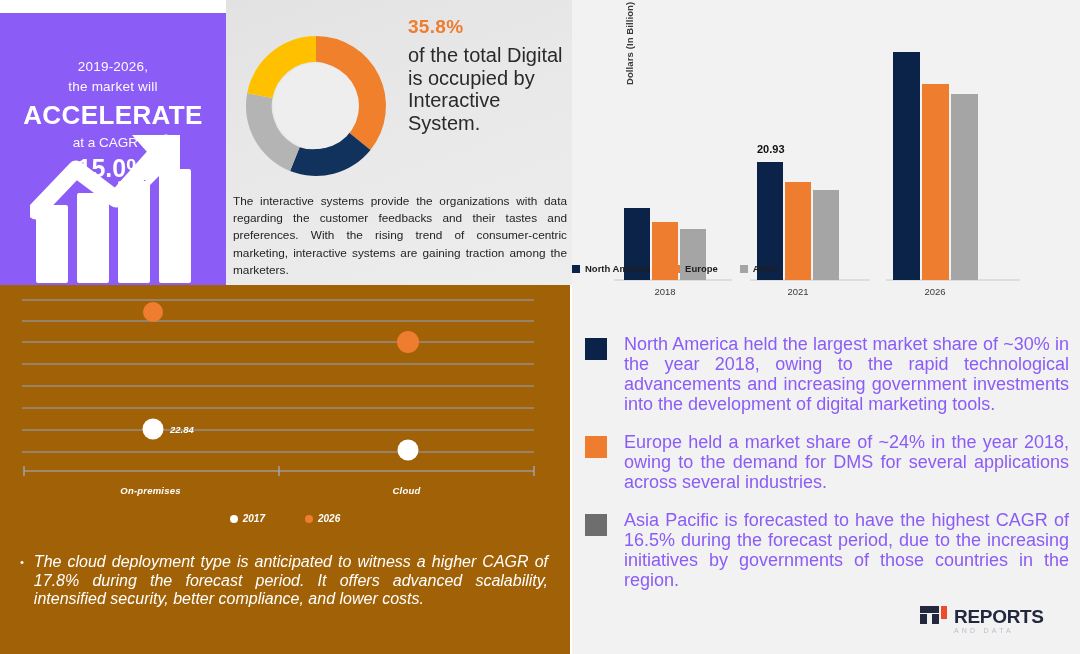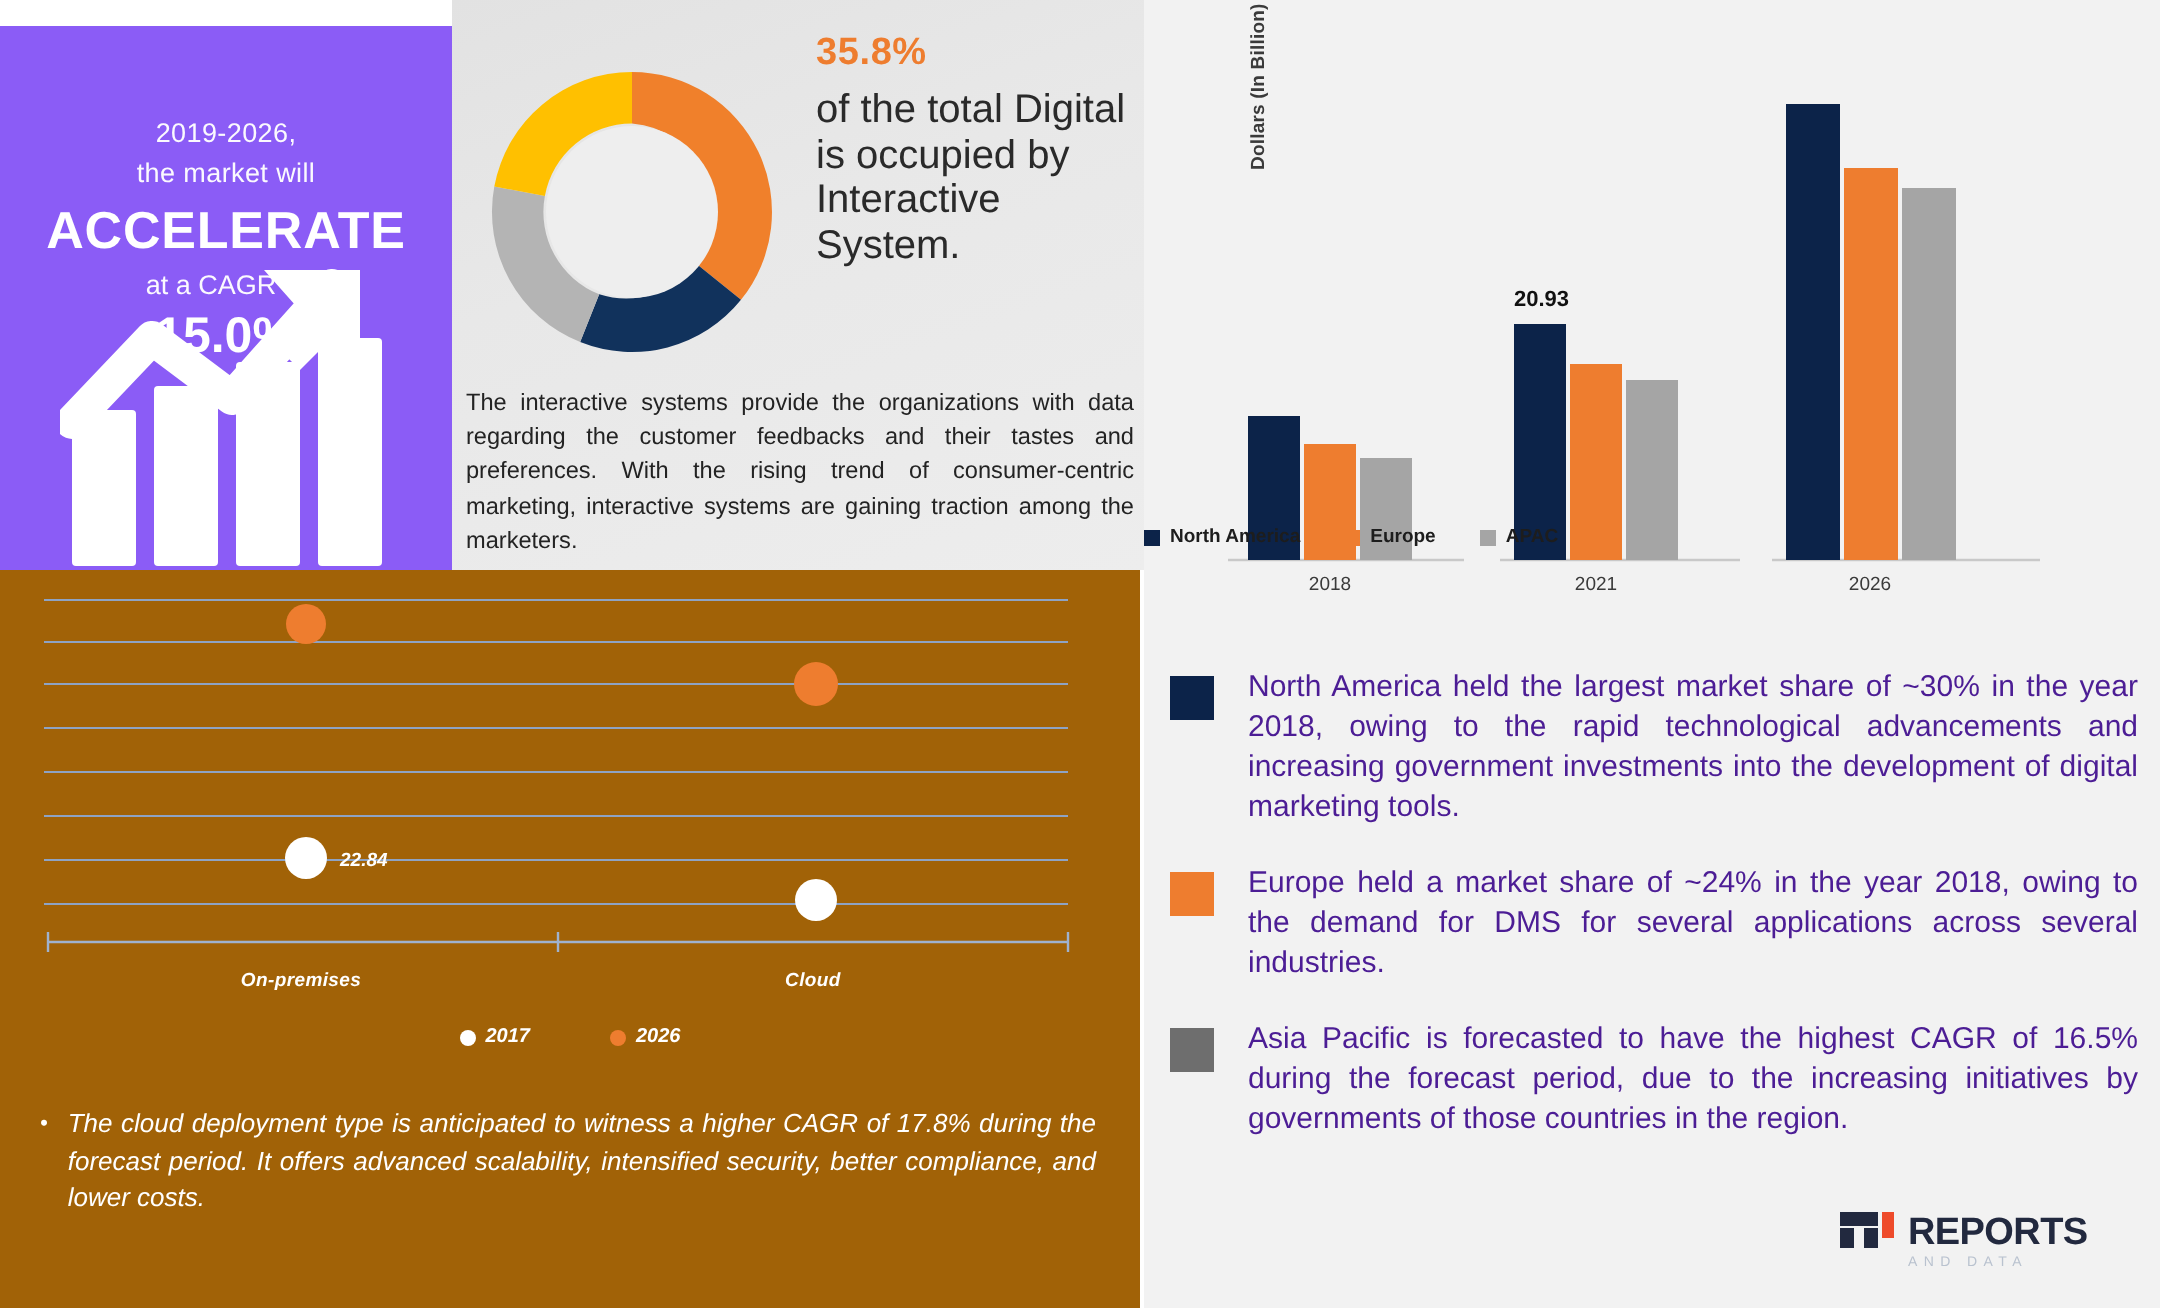--- a/index.html
+++ b/index.html
@@ -59,21 +59,21 @@
     display: flex; justify-content: center; align-items: center; gap: 40px;
   }
   .sc-leg-item { display: flex; align-items: center; gap: 5px; }
   .sc-leg-dot { width: 8px; height: 8px; border-radius: 50%; }
   .sc-leg-txt { font-size: 10px; font-weight: bold; color: #ffffff; }
   .navy-bullet {
     position: absolute; left: 20px; top: 268px; width: 528px;
     display: flex; gap: 10px;
   }
   .nb-dot { color: #ffffff; font-size: 11px; line-height: 18px; flex: 0 0 auto; }
-  .nb-text { font-size: 13px; line-height: 18.5px; color: #ffffff; text-align: justify; }
+  .nb-text { font-size: 16px; line-height: 18.5px; color: #ffffff; text-align: justify; }
 
   
   .right-panel {
     position: absolute; left: 572px; top: 0; width: 508px; height: 654px;
     background: #f2f2f2;
   }
   .barchart { position: absolute; left: 10px; top: 22px; width: 480px; height: 312px; }
   .y-axis-label {
     position: absolute; left: 52px; top: 85px;
     font-size: 9.5px; font-weight: bold; color: #3a3a3a;
@@ -84,21 +84,21 @@
     position: absolute; left: 0; top: 263px; width: 480px;
     display: flex; justify-content: flex-start; align-items: center; gap: 22px;
   }
   .bl-item { display: flex; align-items: center; gap: 5px; }
   .bl-sq { width: 8px; height: 8px; }
   .bl-txt { font-size: 9.5px; font-weight: bold; color: #1d1d1d; }
 
   .bullets { position: absolute; left: 13px; top: 334px; width: 484px; }
   .bullet-row { display: flex; gap: 17px; margin-bottom: 18px; }
   .b-sq { width: 22px; height: 22px; flex: 0 0 22px; margin-top: 4px; }
-  .b-txt { font-size: 15px; line-height: 20px; color: #4c1d95; text-align: justify; }
+  .b-txt { font-size: 18px; line-height: 20px; color: #8b5cf6; text-align: justify; }
 
   .logo { position: absolute; left: 920px; top: 604px; width: 140px; height: 36px; }
   .logo-main { font-size: 19px; font-weight: bold; color: #22293f; letter-spacing: -.3px; }
   .logo-sub { font-size: 7px; color: #b9c2cf; letter-spacing: 3.2px; margin-top: -2px; }
 </style>
 </head>
 <body>
 
 <div id="root">
 

